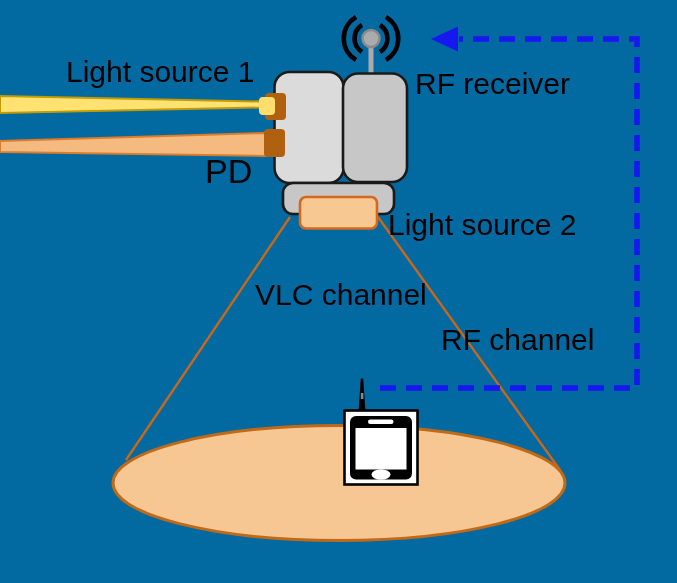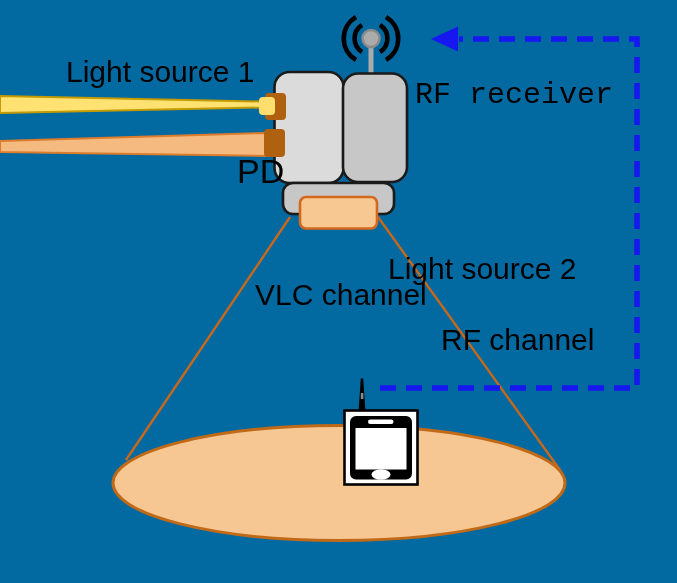--- a/index.html
+++ b/index.html
@@ -13,21 +13,21 @@
   }
   .stage svg { position: absolute; left: 0; top: 0; }
   .label {
     position: absolute;
     font-size: 30px;
     line-height: 1;
     color: #000000;
     white-space: nowrap;
     letter-spacing: 0px;
   }
-  .label-pd { font-size: 34px; margin-left: 32px; }
+  .label-pd { font-size: 34px; }
 </style>
 </head>
 <body>
 
 <div class="stage">
 
   <svg width="677" height="583" viewBox="0 0 677 583">
 
     <ellipse cx="339" cy="483" rx="226" ry="57.5" stroke-width="3" fill="#F6C693" stroke="#C06A18"></ellipse>
 
@@ -68,21 +68,21 @@
       <rect x="368" y="419.5" width="25.5" height="4.5" rx="2.2" fill="#FFFFFF"></rect>
       <ellipse cx="381" cy="474.5" rx="9.5" ry="5.2" fill="#FFFFFF"></ellipse>
     </g>
   </svg>
 
   <div class="label" style="left:66px; top:57px;">Light source 1</div>
 
 
   <div class="label label-pd" style="left:205px; top:154px;">PD</div>
 
-  <div class="label" style="left:415px; top:80px;font-family:Liberation Mono, monospace;">RF receiver</div>
+  <div class="label" style="left:415px; top:69px;">RF receiver</div>
 
-  <div class="label" style="left:388px; top:210px;margin-top:44px;">Light source 2</div>
+  <div class="label" style="left:388px; top:210px;">Light source 2</div>
 
   <div class="label" style="left:255px; top:280px;text-align:right;">VLC channel</div>
 
   <div class="label" style="left:441px; top:325px;">RF channel</div>
 
 </div>
 
 </body></html>

